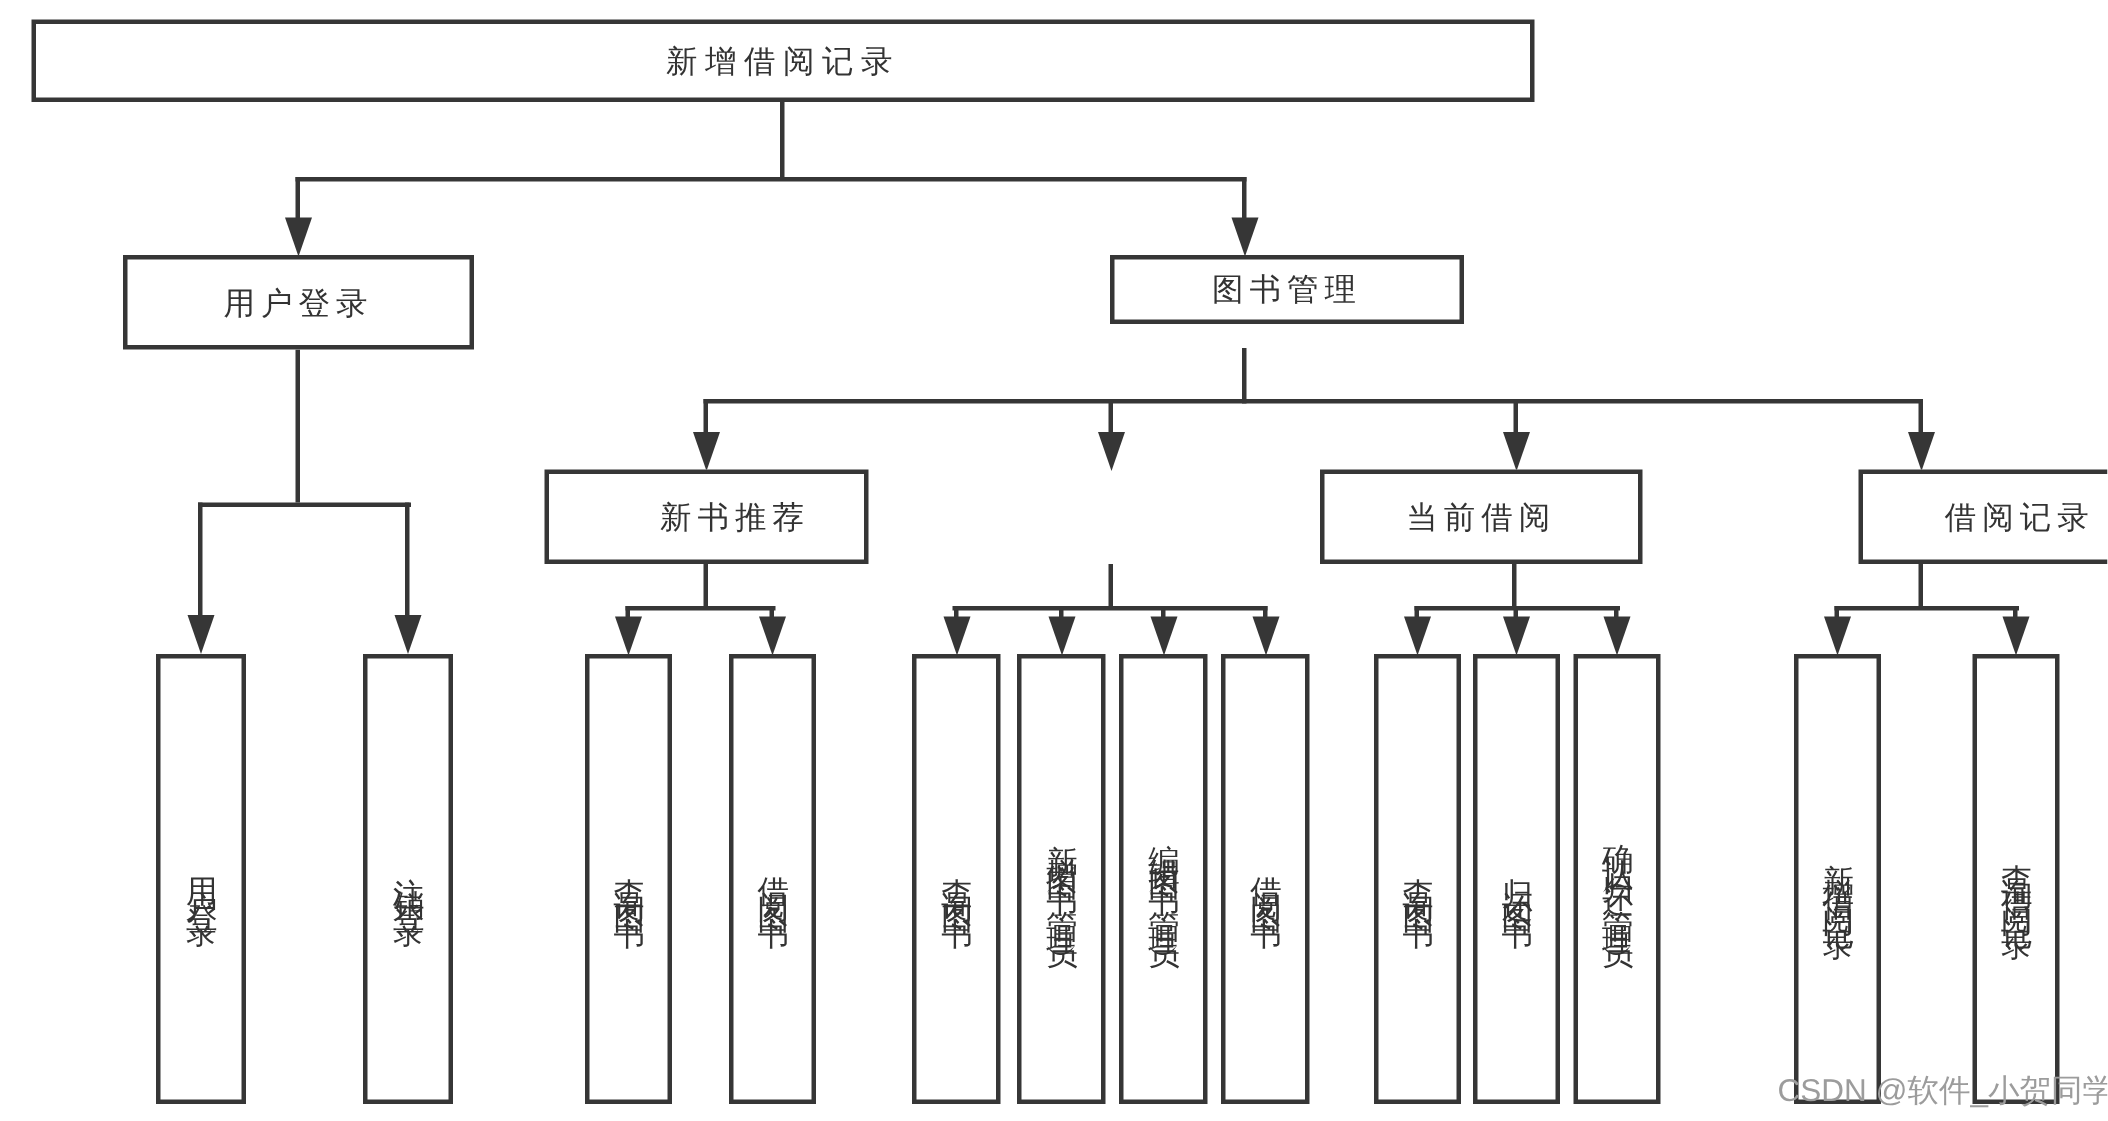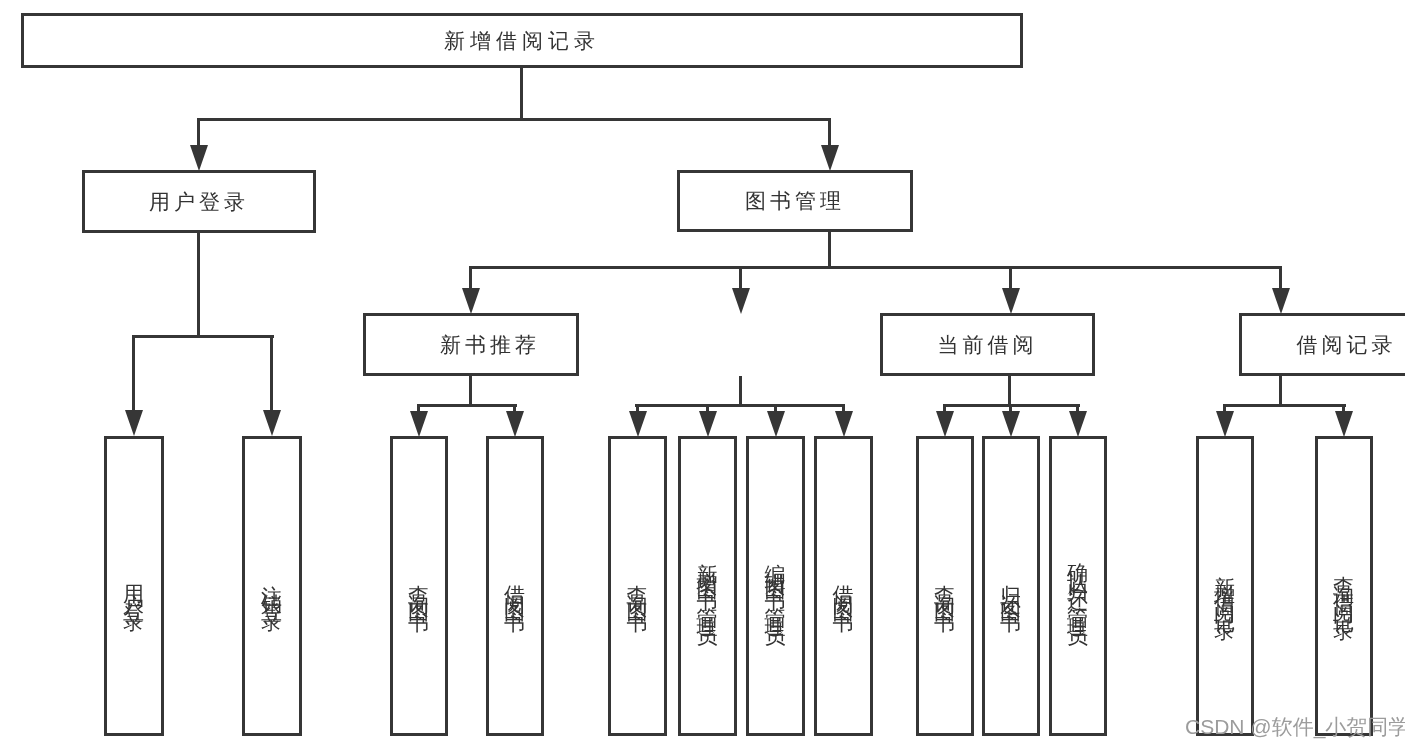--- a/index.html
+++ b/index.html
@@ -69,21 +69,21 @@
   <div class="box" style="left:21px;top:13px;width:1002px;height:55px;letter-spacing:5px;">新增借阅记录</div>
 
   <div class="vline" style="left:520px;top:68px;height:50px;"></div>
   <div class="hline" style="left:197px;top:118px;width:634px;"></div>
   <div class="vline" style="left:197px;top:118px;height:32px;"></div>
   <div class="arrow" style="left:190px;top:145px;"></div>
   <div class="vline" style="left:828px;top:118px;height:32px;"></div>
   <div class="arrow" style="left:821px;top:145px;"></div>
 
   <div class="box" style="left:82px;top:170px;width:234px;height:63px;">用户登录</div>
-  <div class="box" style="left:677px;top:170px;width:236px;height:62px;text-align:right;">图书管理</div>
+  <div class="box" style="left:740px;top:170px;width:236px;height:46px;text-align:right;">图书管理</div>
 
   <div class="vline" style="left:197px;top:233px;height:102px;"></div>
   <div class="hline" style="left:132px;top:335px;width:142px;"></div>
   <div class="vline" style="left:132px;top:335px;height:76px;"></div>
   <div class="arrow" style="left:125px;top:410px;"></div>
   <div class="vline" style="left:270px;top:335px;height:76px;"></div>
   <div class="arrow" style="left:263px;top:410px;"></div>
 
   <div class="vline" style="left:828px;top:232px;height:37px;"></div>
   <div class="hline" style="left:469px;top:266px;width:813px;"></div>

